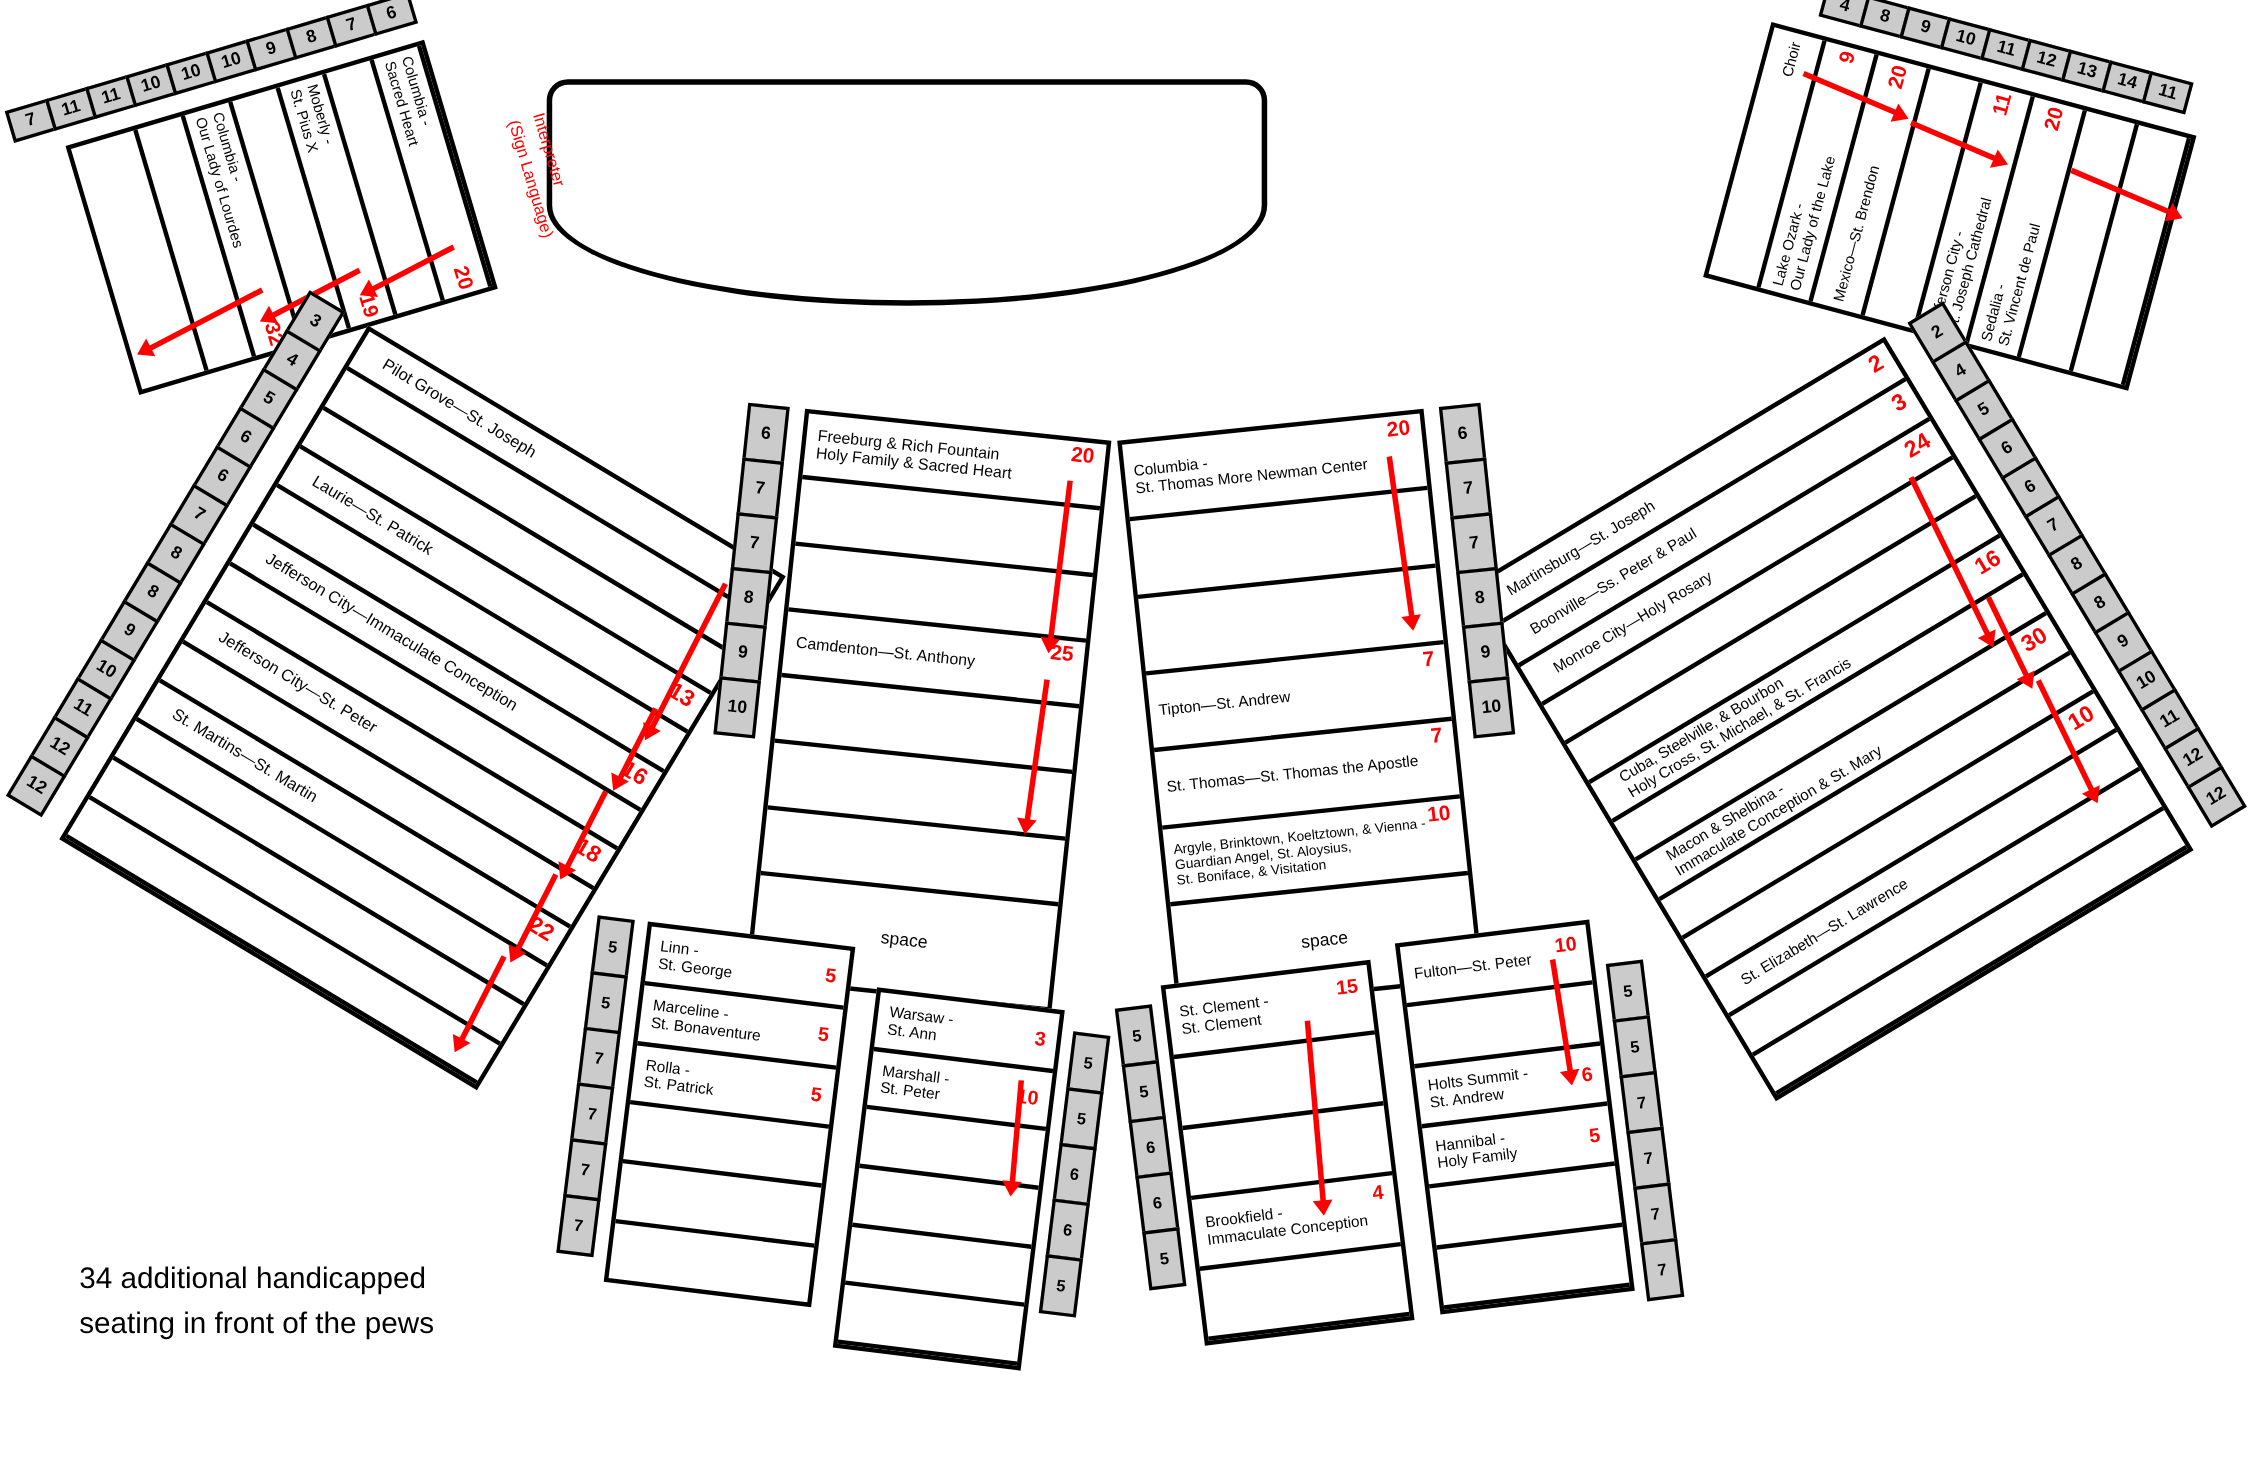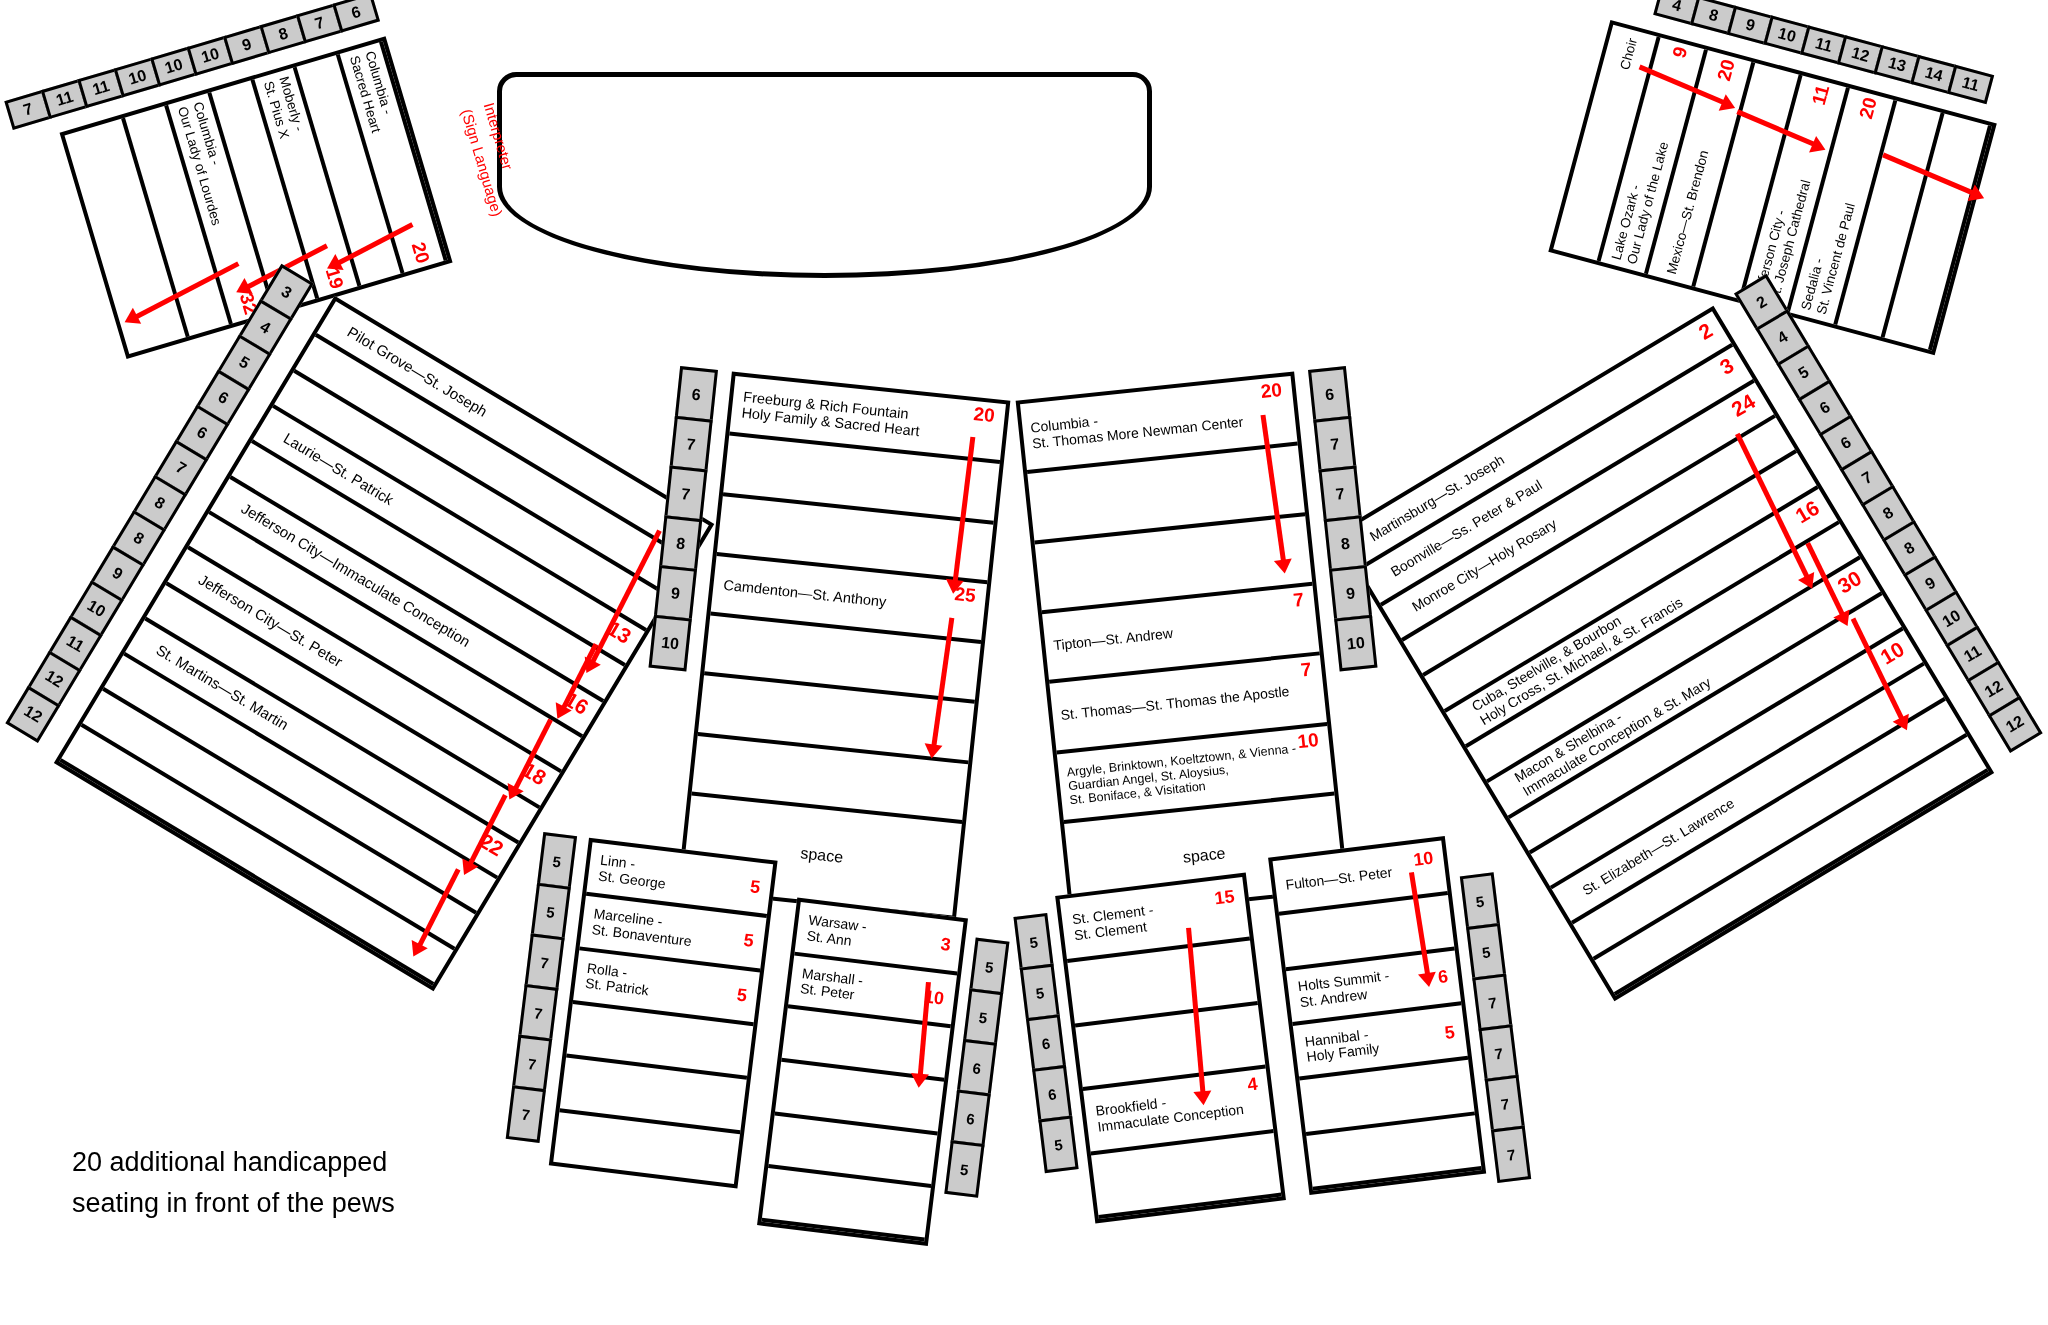--- a/index.html
+++ b/index.html
@@ -473,16 +473,16 @@
     <div class="vstrip strip-bottom strip-right">
       <span class="sb">5</span>
       <span class="sb">5</span>
       <span class="sb">7</span>
       <span class="sb">7</span>
       <span class="sb">7</span>
       <span class="sb">7</span>
     </div>
   </div>
 
-  <div class="note">20 additional handicapped
+  <div class="note">34 additional handicapped
 seating in front of the pews</div>
 
 </div>
 
 </body></html>

